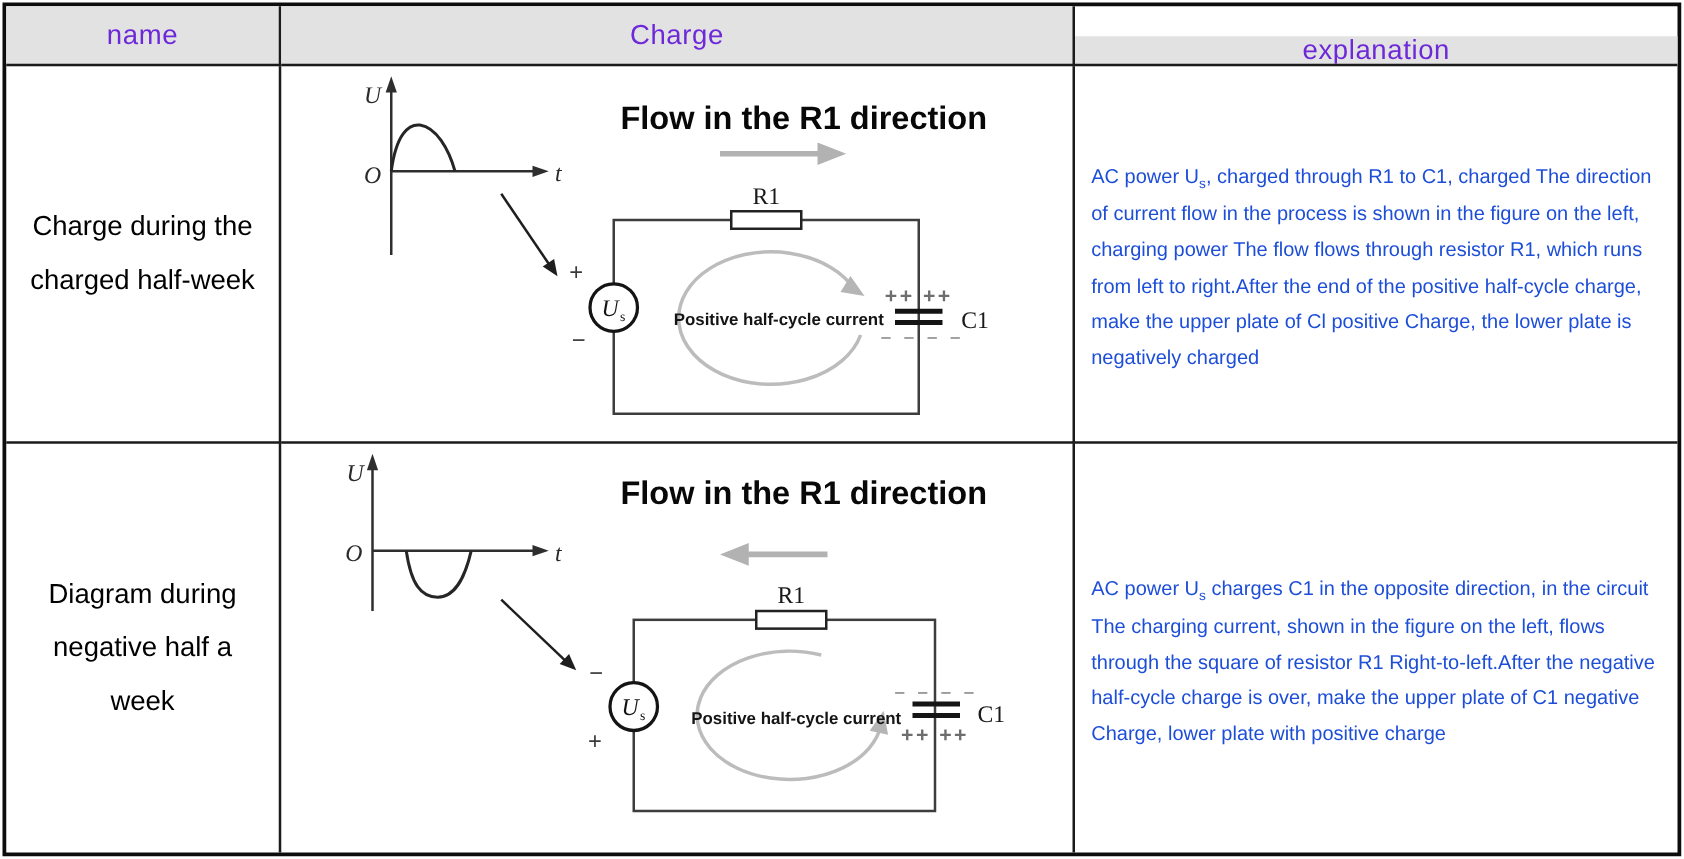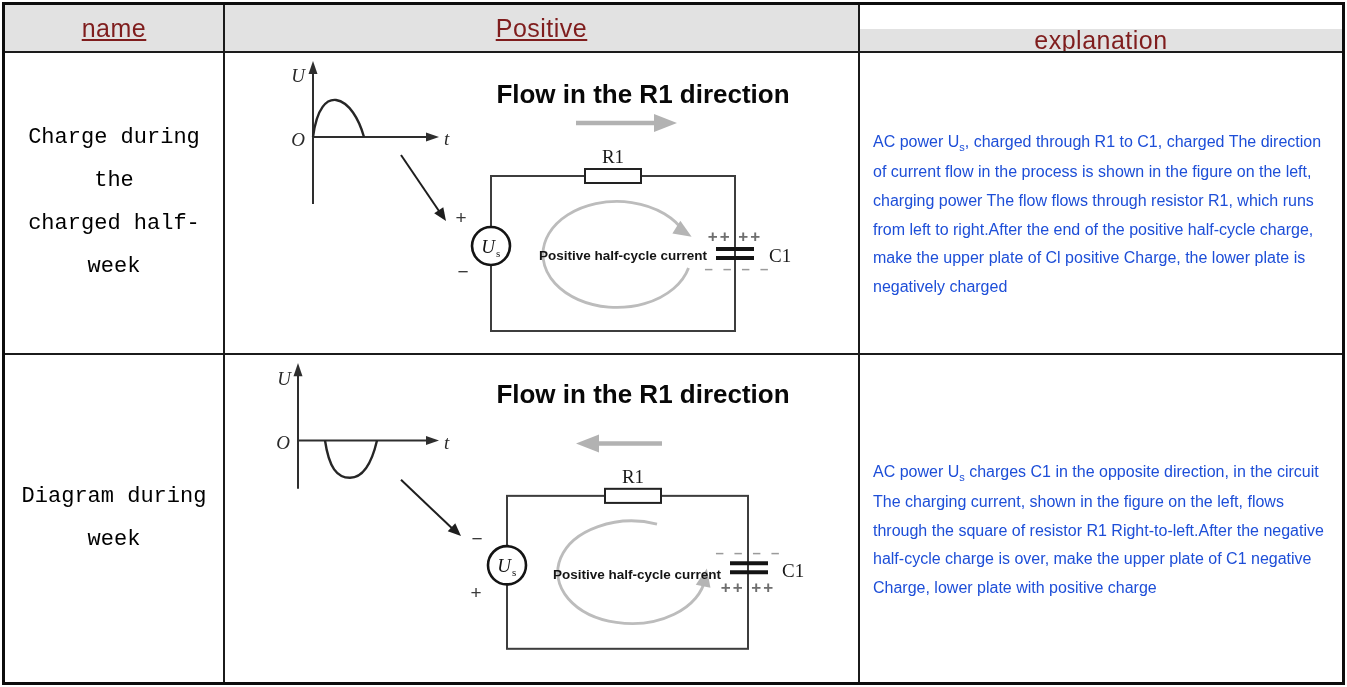--- a/index.html
+++ b/index.html
@@ -8,23 +8,23 @@
     position:absolute; left:2px; top:2px; width:1337px; height:677px;
     border:3px solid #0d0d0d; background:#fff;
     display:grid;
     grid-template-columns:220px 635px 1fr;
     grid-template-rows:48px 302px 1fr;
   }
   .cell { border-right:2px solid #1b1b1b; border-bottom:2px solid #1b1b1b; position:relative; overflow:hidden; }
   .last-col { border-right:none;margin-top:24px; }
   .last-row { border-bottom:none; }
   .th { background:#e2e2e2; display:flex; align-items:center; justify-content:center;
-        font-size:25px; letter-spacing:0.5px; color:#7f1d1d;text-decoration:underline; }
+        font-size:22px; letter-spacing:0.5px; color:#6d28d9; }
   .name-cell { display:flex; flex-direction:column; align-items:center; justify-content:center;
-               text-align:center; font-size:22px; line-height:1.95; color:#000; padding:0 2px;font-family:Liberation Mono, monospace; }
+               text-align:center; font-size:22px; line-height:1.95; color:#000; padding:0 2px; }
   .exp-cell { display:flex; align-items:center; padding:4px 12px 4px 13px; }
   .exp-text { font-size:16px; line-height:1.8; color:#1d4ed8; }
   .sub-s { font-size:11px; vertical-align:-4px; }
   .diag-cell svg { position:absolute; left:0; top:0; width:100%; height:100%; }
 
   
   .axis { stroke:#2e2e2e; stroke-width:2; fill:none; }
   .axis-head { fill:#2e2e2e; }
   .wave { stroke:#262626; stroke-width:2.4; fill:none; }
   .axis-label { font-family:"Liberation Serif", serif; font-style:italic; font-size:19px; fill:#2a2a2a; }
@@ -49,21 +49,21 @@
 </style>
 </head>
 <body>
 
 <div class="frame">
 
   <div class="cell th">
     <span>name</span>
   </div>
   <div class="cell th">
-    <span>Positive</span>
+    <span>Charge</span>
   </div>
   <div class="cell th last-col">
     <span>explanation</span>
   </div>
 
   <div class="cell name-cell">
     <div>Charge during the</div>
     <div>charged half-week</div>
   </div>
 
@@ -126,20 +126,21 @@
   </div>
 
   <div class="cell exp-cell last-col">
     <div class="exp-text">
       <span>AC power U</span><span class="sub-s">s</span><span>, charged through R1 to C1, charged The direction of current flow in the process is shown in the figure on the left, charging power The flow flows through resistor R1, which runs from left to right.After the end of the positive half-cycle charge, make the upper plate of Cl positive Charge, the lower plate is negatively charged</span>
     </div>
   </div>
 
   <div class="cell name-cell last-row">
     <div>Diagram during</div>
+    <div>negative half a</div>
     <div>week</div>
   </div>
 
   <div class="cell diag-cell last-row">
     <svg viewBox="0 0 633 325" preserveAspectRatio="none">
       <g>
         <line class="axis" x1="73" y1="18" x2="73" y2="133"></line>
         <polygon class="axis-head" points="73,8 68.5,21 77.5,21"></polygon>
         <line class="axis" x1="73" y1="85" x2="204" y2="85"></line>
         <polygon class="axis-head" points="214,85 201,80.5 201,89.5"></polygon>

